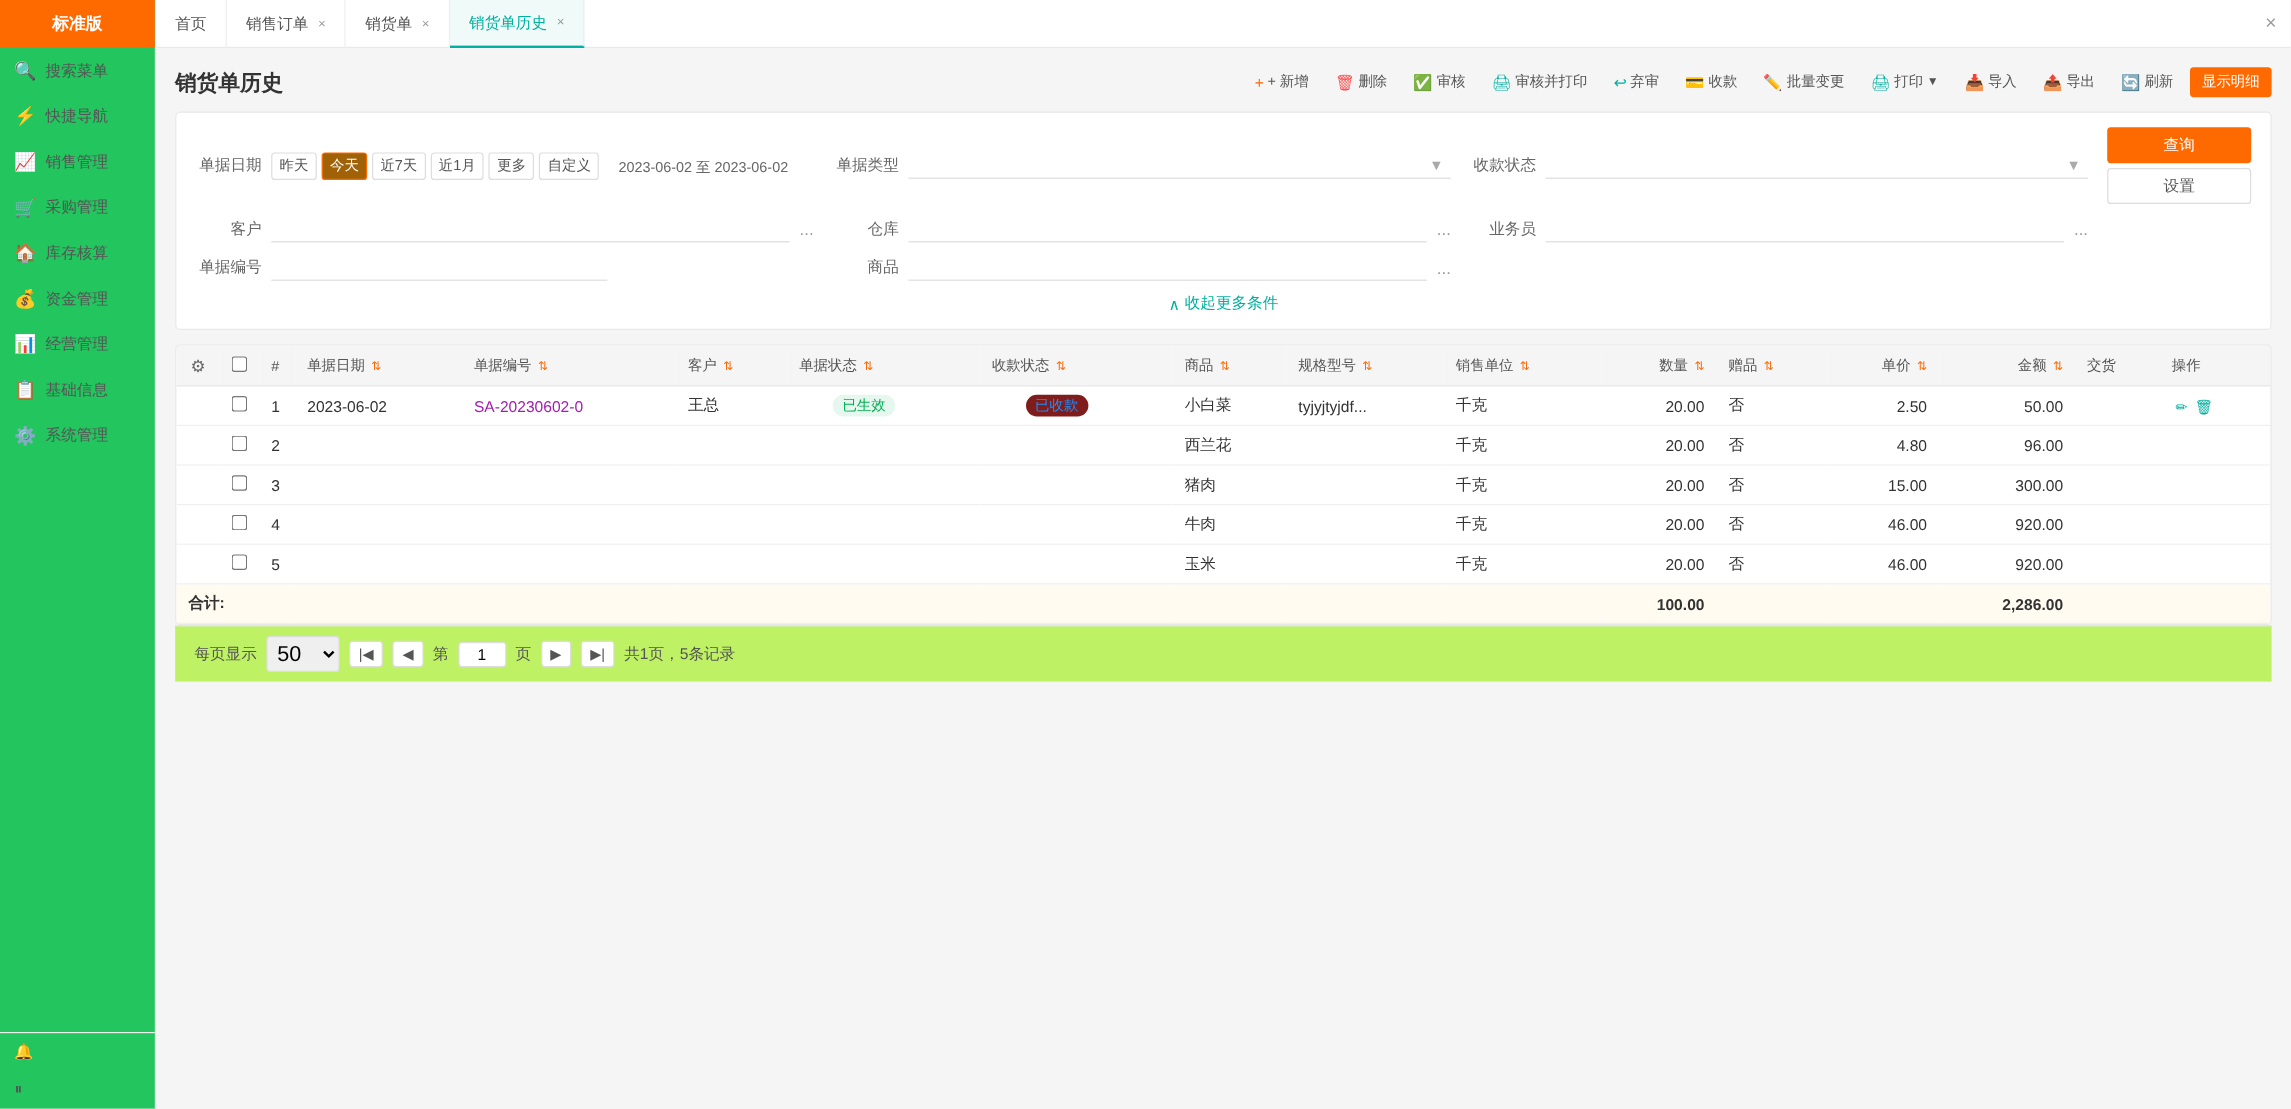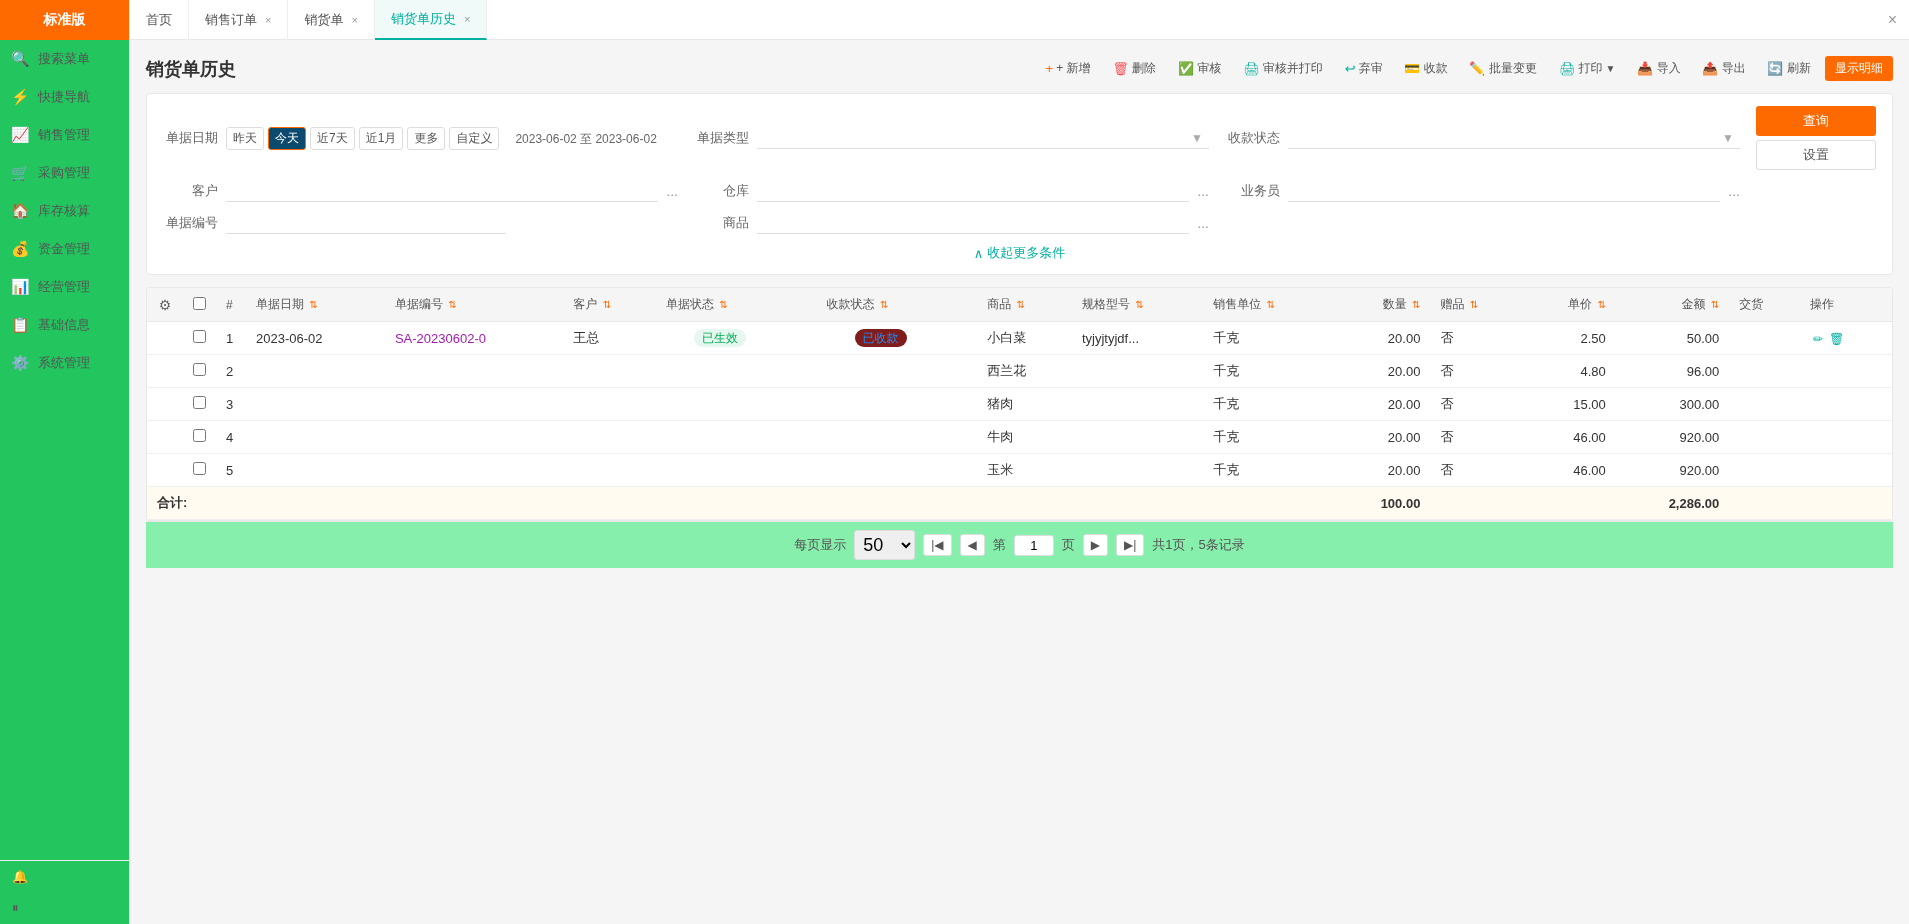--- a/index.html
+++ b/index.html
@@ -40,21 +40,21 @@
     .filter-row { display: flex; align-items: center; gap: 16px; margin-bottom: 10px; }
     .filter-row:last-of-type { margin-bottom: 0; }
     .filter-item { display: flex; align-items: center; gap: 8px; flex: 1; min-width: 200px; }
     .filter-label { color: #666; white-space: nowrap; font-size: 13px; min-width: 55px; text-align: right; }
     .filter-input { border: none; border-bottom: 1px solid #ddd; padding: 3px 6px; font-size: 13px; outline: none; flex: 1; background: transparent; color: #333; }
     .filter-select { display: flex; align-items: center; border-bottom: 1px solid #ddd; flex: 1; padding: 3px 6px; cursor: pointer; }
     .filter-select-text { flex: 1; color: #999; font-size: 13px; }
     .filter-dots { color: #999; cursor: pointer; font-size: 14px; }
     .date-quick { display: flex; gap: 4px; align-items: center; }
     .date-quick-btn { padding: 2px 6px; border: 1px solid #ddd; border-radius: 3px; cursor: pointer; font-size: 12px; color: #555; background: #fff; }
-    .date-quick-btn.active { background: #0c4a6e; color: white; border-color: #ff6a00; }
+    .date-quick-btn.active { background: #a16207; color: white; border-color: #ff6a00; }
     .date-range { color: #666; font-size: 12px; margin-top: 2px; }
     .collapse-btn { display: flex; align-items: center; gap: 4px; color: #00b0a0; cursor: pointer; font-size: 13px; justify-content: center; margin-top: 8px; }
     .btn-query { background: #ff6a00; color: white; border: none; padding: 6px 20px; border-radius: 3px; cursor: pointer; font-size: 13px; }
     .btn-setting { background: white; color: #555; border: 1px solid #ddd; padding: 5px 14px; border-radius: 3px; cursor: pointer; font-size: 13px; }
 
     
     .table-container { background: #fff; border: 1px solid #e8e8e8; border-radius: 4px; overflow: hidden; }
     table { width: 100%; border-collapse: collapse; font-size: 13px; }
     thead tr { background: #f5f5f5; }
     th { padding: 8px 10px; text-align: left; color: #555; font-weight: normal; border-bottom: 1px solid #e8e8e8; white-space: nowrap; font-size: 12px; }
@@ -65,21 +65,21 @@
     .badge-blue { background: #7f1d1d; color: #1890ff; }
     .settings-col { width: 36px; text-align: center; }
     .checkbox-col { width: 30px; text-align: center; }
     .ops-btn { color: #00b0a0; cursor: pointer; font-size: 12px; margin: 0 3px; }
 
     
     .summary-row { background: #fffbf0; }
     .summary-row td { font-weight: bold; border-top: 1px solid #e8e8e8; }
 
     
-    .table-footer { background: #86efac; border-top: 1px solid #e8e8e8; padding: 8px 16px; display: flex; align-items: center; justify-content: center; gap: 8px; font-size: 13px; color: #555; }
+    .table-footer { background: #bef264; border-top: 1px solid #e8e8e8; padding: 8px 16px; display: flex; align-items: center; justify-content: flex-start; gap: 8px; font-size: 13px; color: #555; }
     .page-input { width: 40px; border: 1px solid #ddd; padding: 2px 4px; text-align: center; border-radius: 3px; font-size: 13px; }
     .page-btn { border: 1px solid #ddd; background: white; padding: 3px 7px; cursor: pointer; border-radius: 3px; color: #555; font-size: 12px; }
     .page-select { border: 1px solid #ddd; padding: 3px 4px; border-radius: 3px; font-size: 18px; }
 
     .gear-icon { cursor: pointer; color: #666; font-size: 14px; }
     input[type=checkbox] { cursor: pointer; }
 
     .filter-chevron { color: #aaa; font-size: 12px; margin-left: 4px; }
   </style>
 </head>

